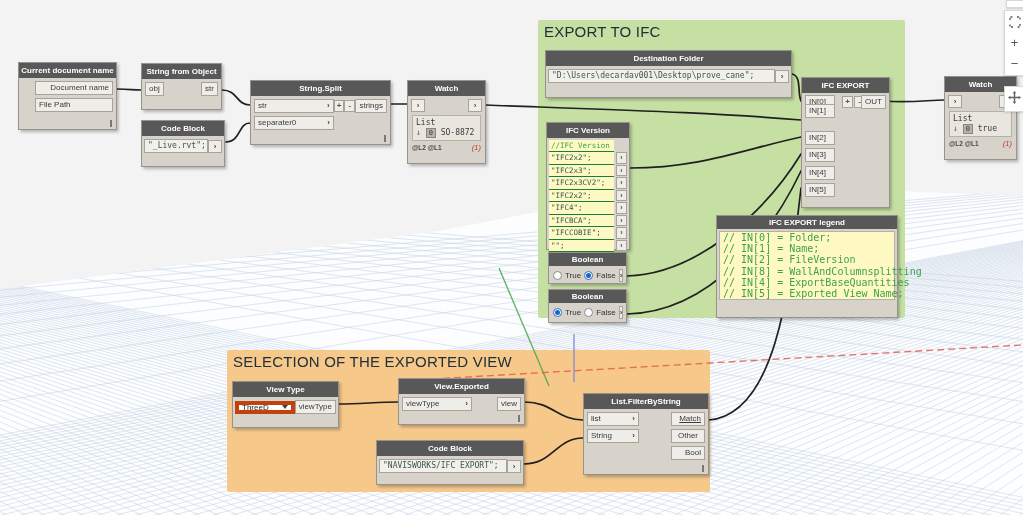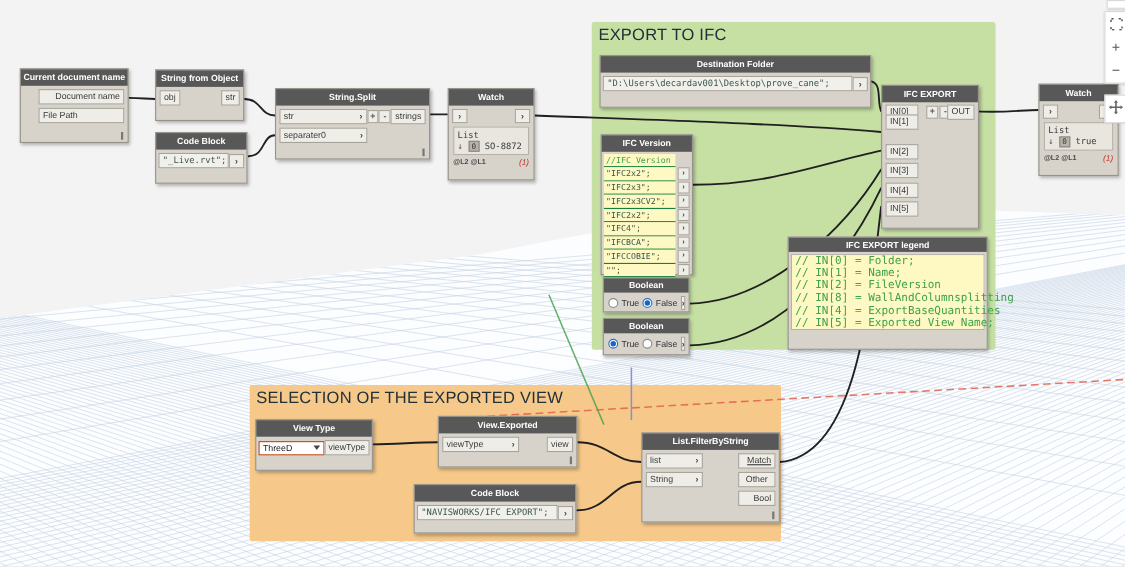--- a/index.html
+++ b/index.html
@@ -56,21 +56,21 @@
   .lacing-label{font-size:6.5px;font-weight:bold;color:#4a4a4a;}
   .count{font-size:7.5px;font-style:italic;color:#c0392b;}
 
   
   .boolrow{display:flex;align-items:center;gap:3px;margin:3px 3px 0 4px;font-size:8px;color:#333;}
   .radio{width:9px;height:9px;border-radius:50%;border:1px solid #8a8a8a;background:#fff;box-sizing:border-box;flex:0 0 auto;}
   .radio.sel{border-color:#2a6fc2;}
   .radio.sel::after{content:"";display:block;width:5px;height:5px;margin:1px;border-radius:50%;background:#1766c4;}
 
   
-  .dd{background:#fff;border:1px solid #c2410c;font-size:8px;color:#222;display:flex;
+  .dd{background:#fff;border:4px solid #c2410c;font-size:8px;color:#222;display:flex;
       align-items:center;justify-content:space-between;padding:1px 3px;width:64px;height:13px;box-sizing:border-box;}
   .caret{width:0;height:0;border-left:3px solid transparent;border-right:3px solid transparent;border-top:4px solid #444;}
 
   
   #wires{position:absolute;left:0;top:0;z-index:3;}
   #wires path{fill:none;stroke:#202020;stroke-width:1.7;stroke-linecap:round;}
 
   
   .panel{position:absolute;background:#fff;border:1px solid #d8d8d8;box-shadow:0 1px 2px rgba(0,0,0,.15);z-index:5;}
   .ticon{display:flex;align-items:center;justify-content:center;width:100%;height:21px;

